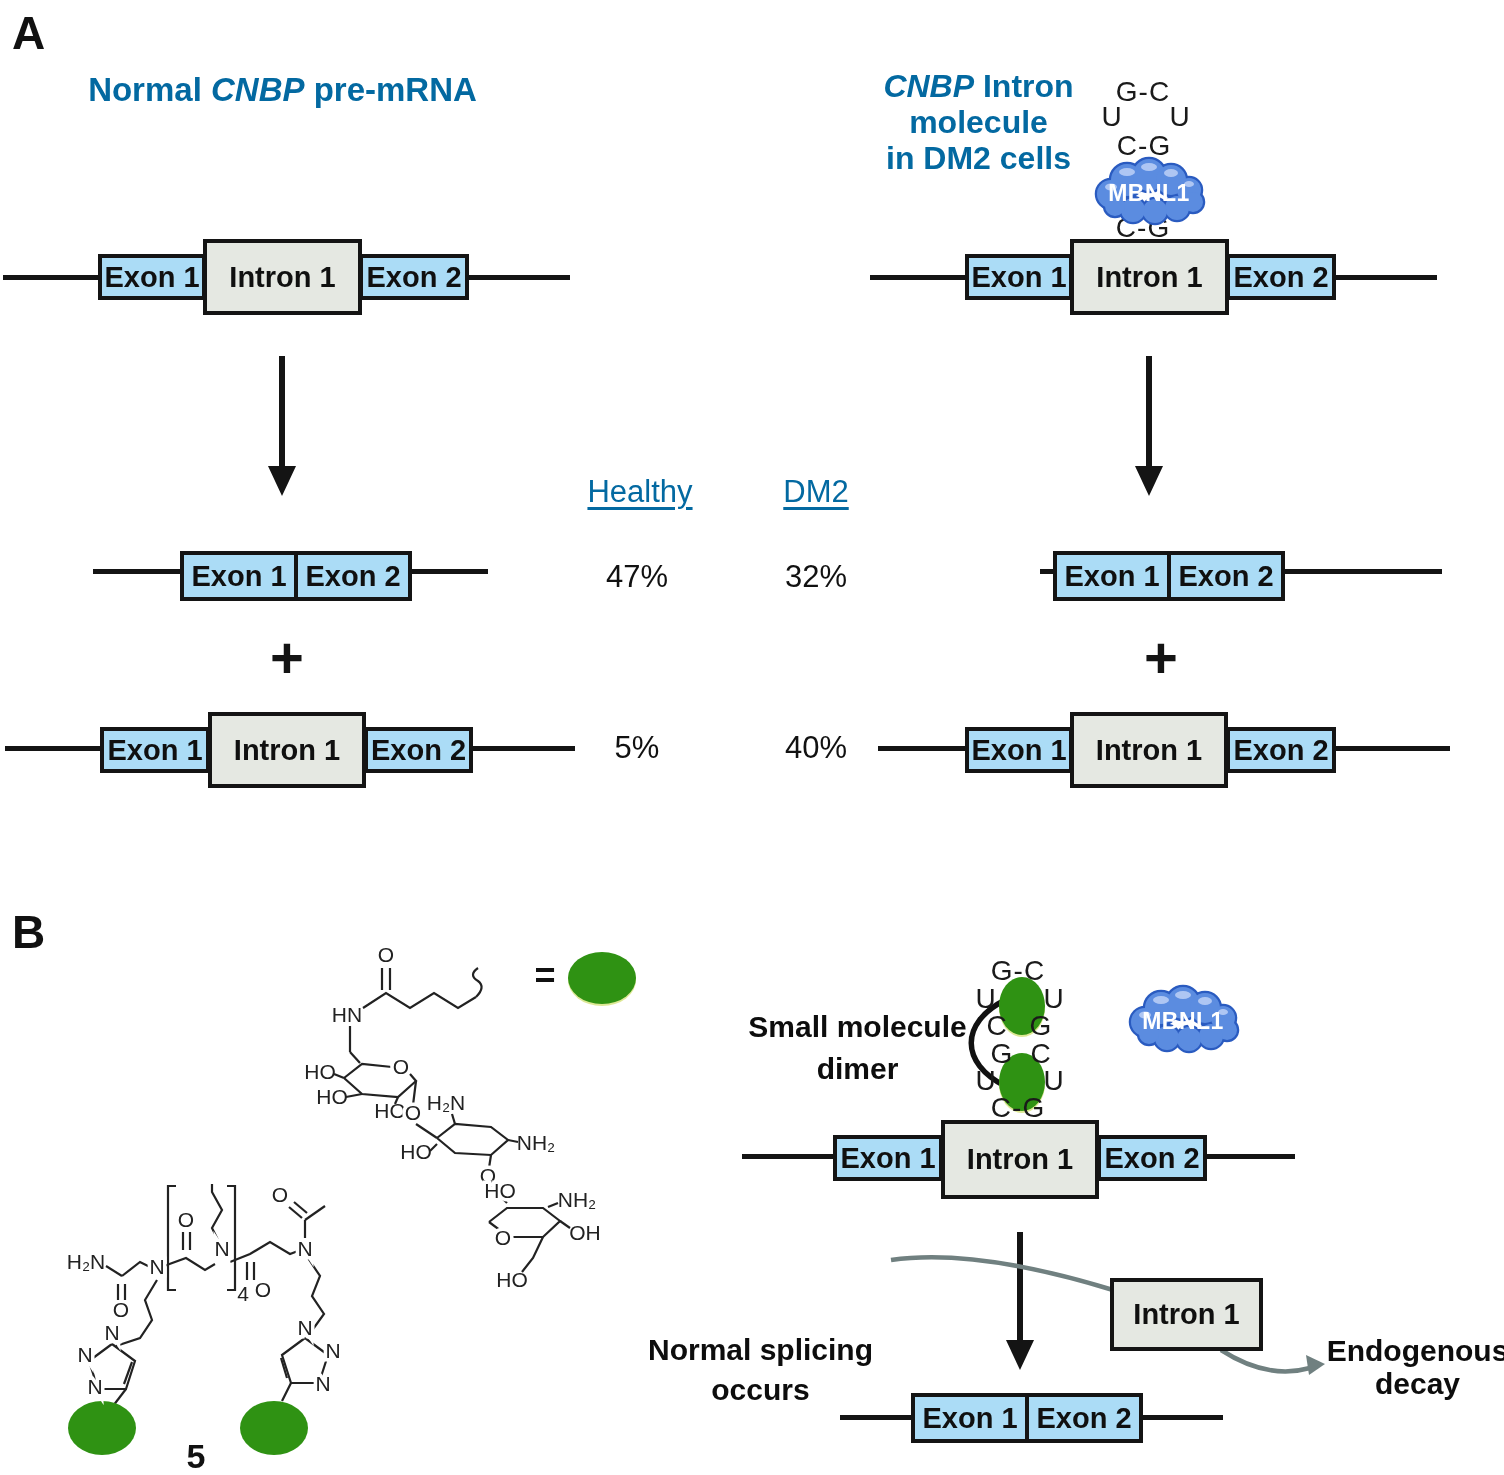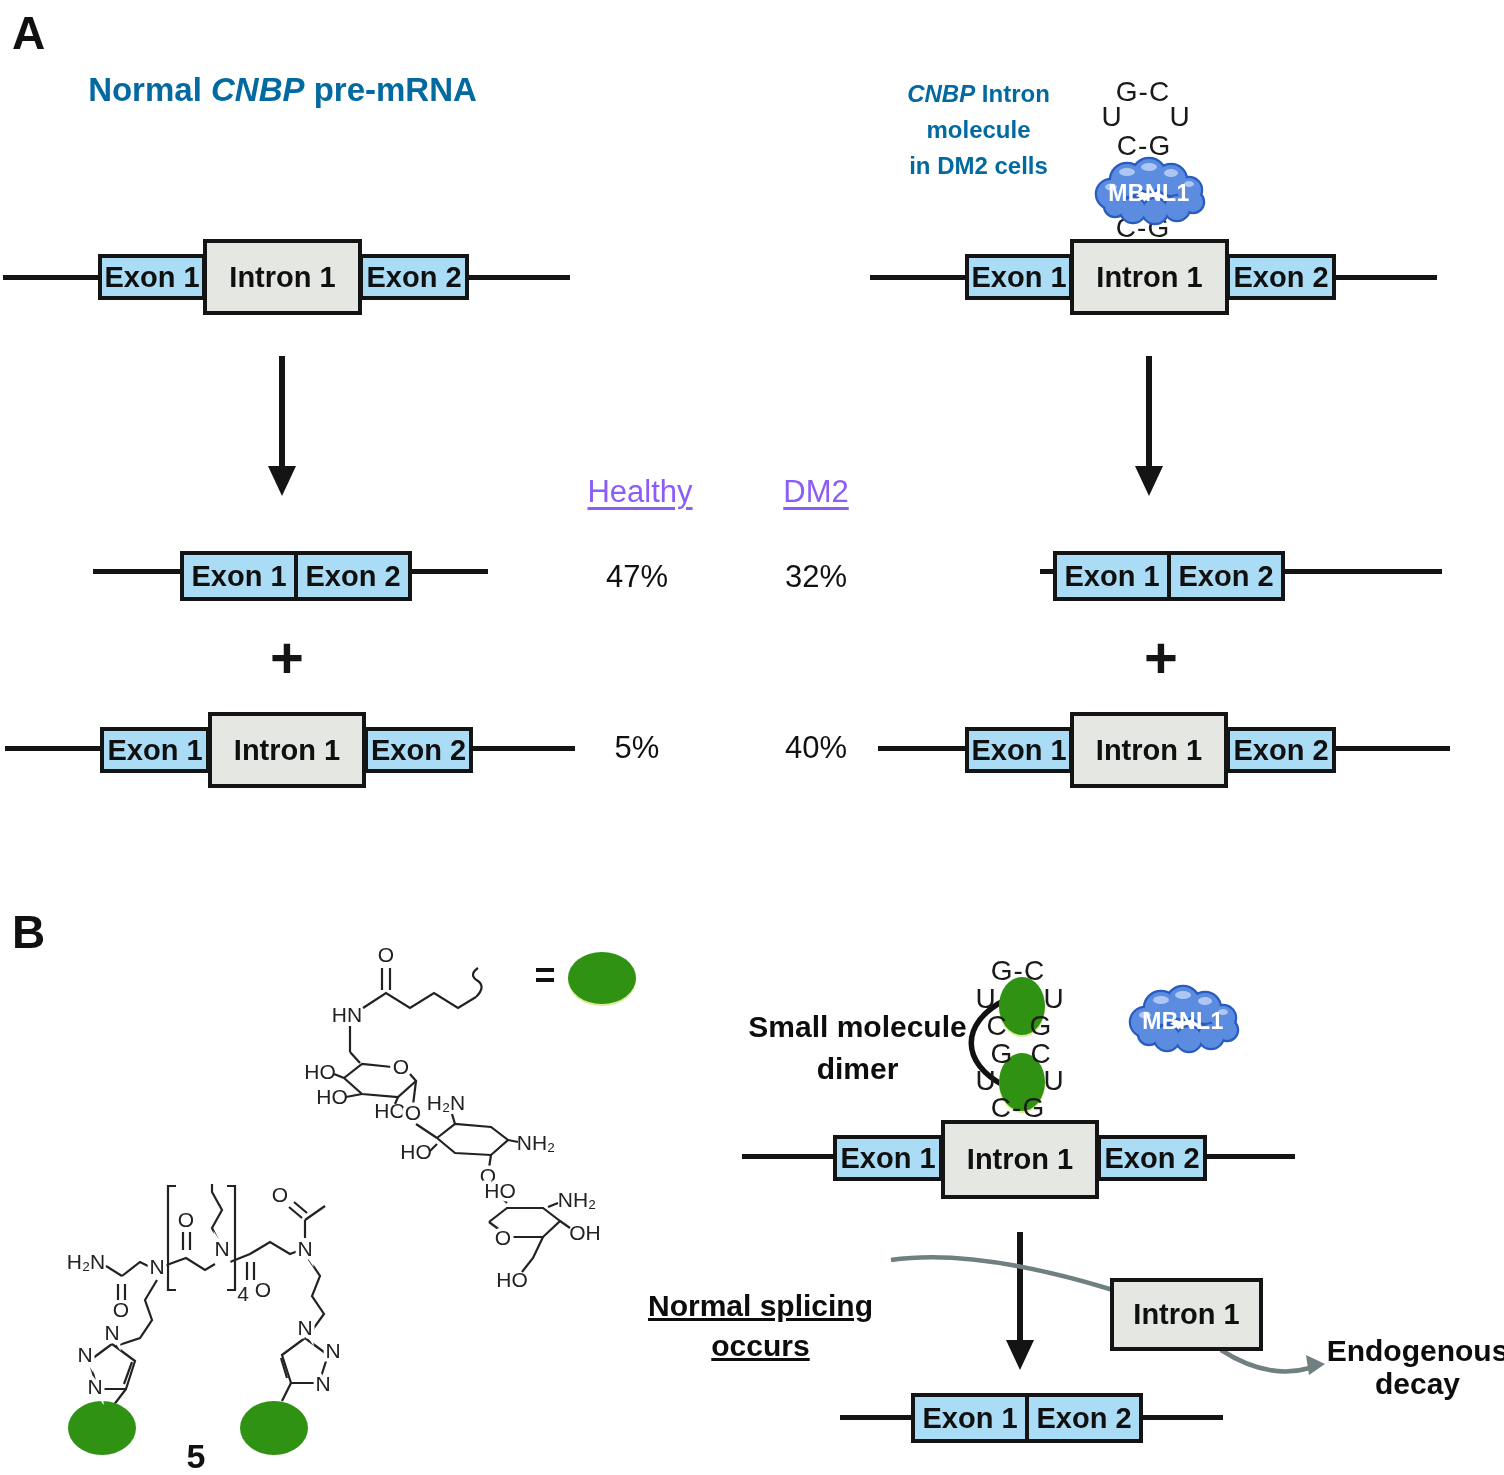--- a/index.html
+++ b/index.html
@@ -13,21 +13,21 @@
        align-items:center;justify-content:center;font-weight:bold;font-size:29px;color:#101010;}
   .exon{background:#abdcf6;z-index:2;}
   .intron{background:#e5e8e2;z-index:3;}
   .pairbox{position:absolute;box-sizing:content-box;border:4px solid #141414;display:flex;
            background:#abdcf6;z-index:2;height:42px;}
   .pairbox .cell{width:110px;display:flex;align-items:center;justify-content:center;
                  font-weight:bold;font-size:29px;color:#101010;}
   .pairbox .cell.first{border-right:4px solid #141414;}
   .nt{position:absolute;font-size:28px;color:#1a1a1a;transform:translate(-50%,-50%);
       letter-spacing:1px;white-space:nowrap;z-index:4;}
-  .hdr{position:absolute;font-size:31px;color:#8b5cf6;transform:translate(-50%,-50%);
+  .hdr{position:absolute;font-size:31px;color:#0369a1;transform:translate(-50%,-50%);
        text-decoration:underline;text-underline-offset:5px;white-space:nowrap;}
   .pct{position:absolute;font-size:31px;color:#111;transform:translate(-50%,-50%);white-space:nowrap;}
   .plus{position:absolute;font-size:58px;font-weight:bold;color:#141414;transform:translate(-50%,-50%);}
   .btext{position:absolute;font-weight:bold;font-size:30px;text-align:center;color:#0d0d0d;line-height:40px;}
   .greenoval{position:absolute;background:#2f9213;border-radius:50%;
              transform:translate(-50%,-50%);z-index:2;box-shadow:0 2px 0 rgba(215,228,130,.85);}
   .absvg{position:absolute;z-index:2;}
   .arc{z-index:1;}
   .equals{position:absolute;font-size:36px;font-weight:bold;transform:translate(-50%,-50%);}
   .chem text{font-family:"Liberation Sans",sans-serif;font-size:21px;fill:#222;}
@@ -39,21 +39,21 @@
 <body>
 
 <div id="canvas">
 
   <div class="panel-letter" style="left:12px;top:6px;">A</div>
 
   <div class="fig-title" style="left:85px;top:70px;width:395px;">
     <span><span>Normal</span> <i>CNBP</i> <span>pre-mRNA</span></span><br>
   </div>
 
-  <div class="fig-title" style="left:866px;top:76px;width:225px;line-height:36px;font-size:24px;">
+  <div class="fig-title" style="left:866px;top:68px;width:225px;line-height:36px;font-size:32px;">
     <span><i>CNBP</i> <span>Intron</span></span><br>
     <span>molecule</span><br>
     <span>in DM2 cells</span>
   </div>
 
   <span class="nt" style="left:1143px;top:92px;">G-C</span>
   <span class="nt" style="left:1112px;top:117px;">U</span>
   <span class="nt" style="left:1180px;top:117px;">U</span>
   <span class="nt" style="left:1144px;top:146px;">C-G</span>
   <span class="nt" style="left:1143px;top:228px;">C-G</span>
@@ -367,21 +367,21 @@
       </div>
     <div class="box exon" style="left:1097px;top:1135px;width:110px;height:46px;">
         <span>Exon 2</span>
       </div>
   </div>
 
   <svg class="absvg" style="left:1000px;top:1232px;" width="40" height="138">
     <line x1="20" y1="0" x2="20" y2="112" stroke="#141414" stroke-width="6"></line>
     <polygon points="20,138 6,108 34,108" fill="#141414"></polygon>
   </svg>
-  <div class="btext" style="left:618px;top:1286px;width:285px;text-decoration:underline;">Normal splicing occurs</div>
+  <div class="btext" style="left:618px;top:1330px;width:285px;">Normal splicing occurs</div>
 
   <svg class="absvg" style="left:885px;top:1250px;z-index:4;" width="235" height="45">
     <path d="M6,10 C60,2 130,10 228,40" fill="none" stroke="#708080" stroke-width="4.5"></path>
   </svg>
   <div class="box intron" style="left:1110px;top:1278px;width:153px;height:73px;z-index:5;">
     <span>Intron 1</span>
   </div>
   <svg class="absvg" style="left:1215px;top:1342px;z-index:4;" width="118" height="42">
     <path d="M6,8 C40,30 70,33 95,26" fill="none" stroke="#708080" stroke-width="4.5"></path>
     <polygon points="110,22 91,13 94,33" fill="#708080"></polygon>

